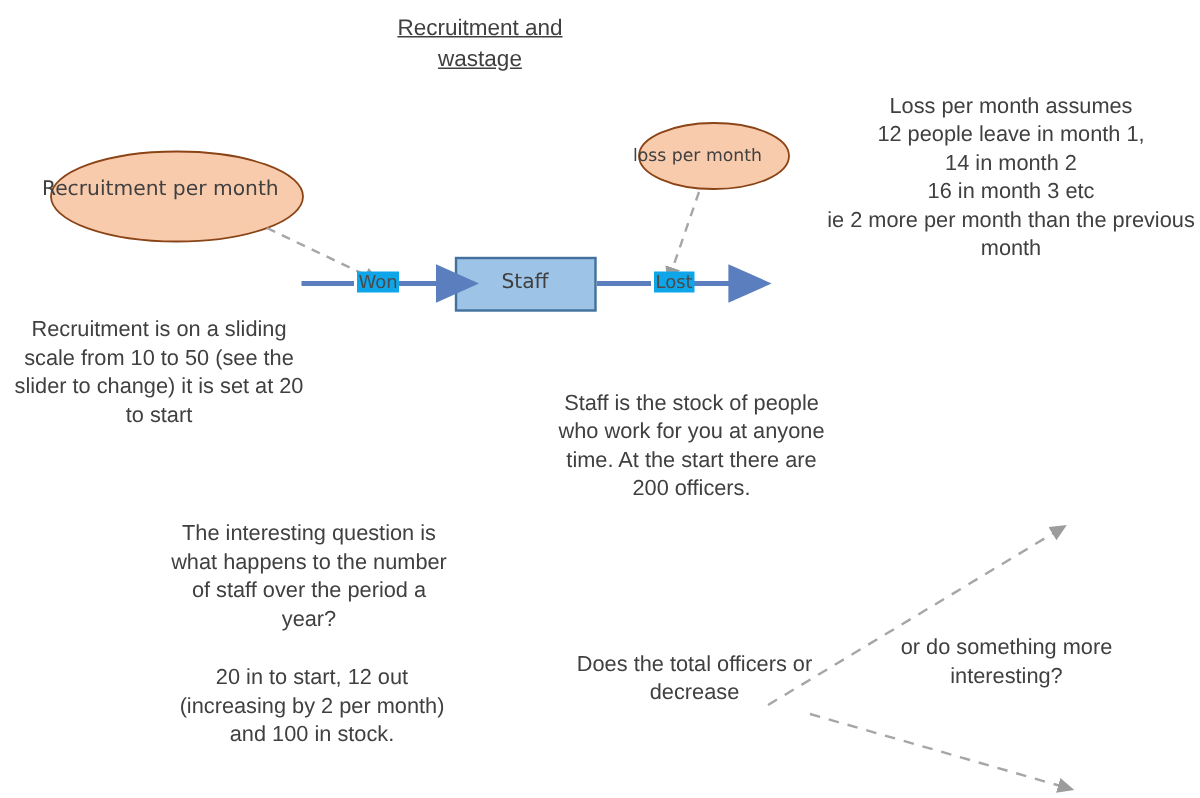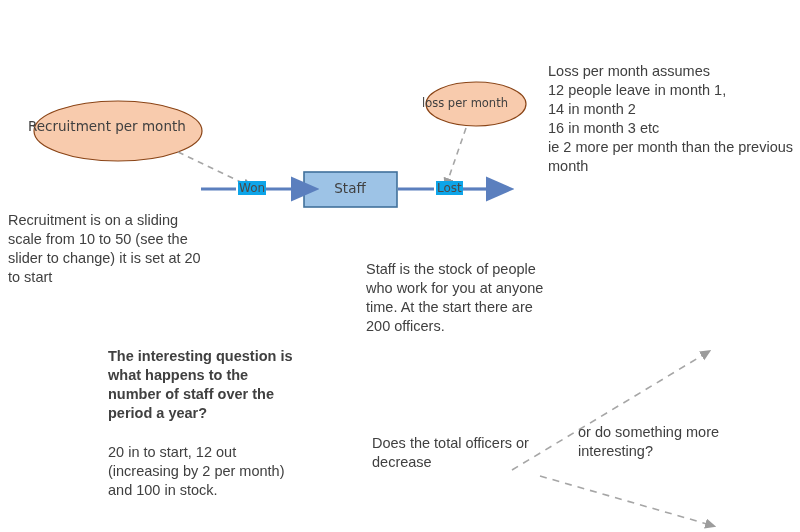--- a/index.html
+++ b/index.html
@@ -37,20 +37,21 @@
     text-align: center;
     font-size: 15px;
     line-height: 21px;
     color: #404040;
     text-decoration: underline;
   }
   .note {
     position: absolute;
     font-size: 14.5px;
     line-height: 19px;
+    text-align: center;
     color: #404040;
     white-space: pre-line;
   }
   .note-recruitment {
     left: 8px;
     top: 174px;
     width: 196px;
     margin-top: 37px;
   }
   .note-loss {
@@ -60,21 +61,20 @@
   }
   .note-staff {
     left: 366px;
     top: 260px;
     width: 190px;
   }
   .note-question {
     left: 108px;
     top: 347px;
     width: 196px;
-    font-weight: bold;
   }
   .note-summary {
     left: 108px;
     top: 443px;
     width: 200px;
   }
   .note-total {
     left: 372px;
     top: 434px;
     width: 182px;
@@ -121,20 +121,22 @@
     font-family: "DejaVu Sans", sans-serif;
     font-size: 13.5px;
     color: #404040;
   }
 </style>
 </head>
 <body>
 
 <div id="canvas">
 
+  <div class="title">Recruitment and
+wastage</div>
 
   <svg class="svg-layer" viewBox="0 0 800 532">
     <defs>
       <marker id="blue-arrow" markerWidth="9" markerHeight="9" refX="2" refY="4" orient="auto" markerUnits="strokeWidth">
         <path d="M0,0 L9,4 L0,8 z" fill="#5B7FBE"></path>
       </marker>
       <marker id="gray-arrow" markerWidth="7" markerHeight="7" refX="1" refY="3.2" orient="auto" markerUnits="strokeWidth">
         <path d="M0,0 L7,3.2 L0,6.4 z" fill="#9C9C9C"></path>
       </marker>
     </defs>

